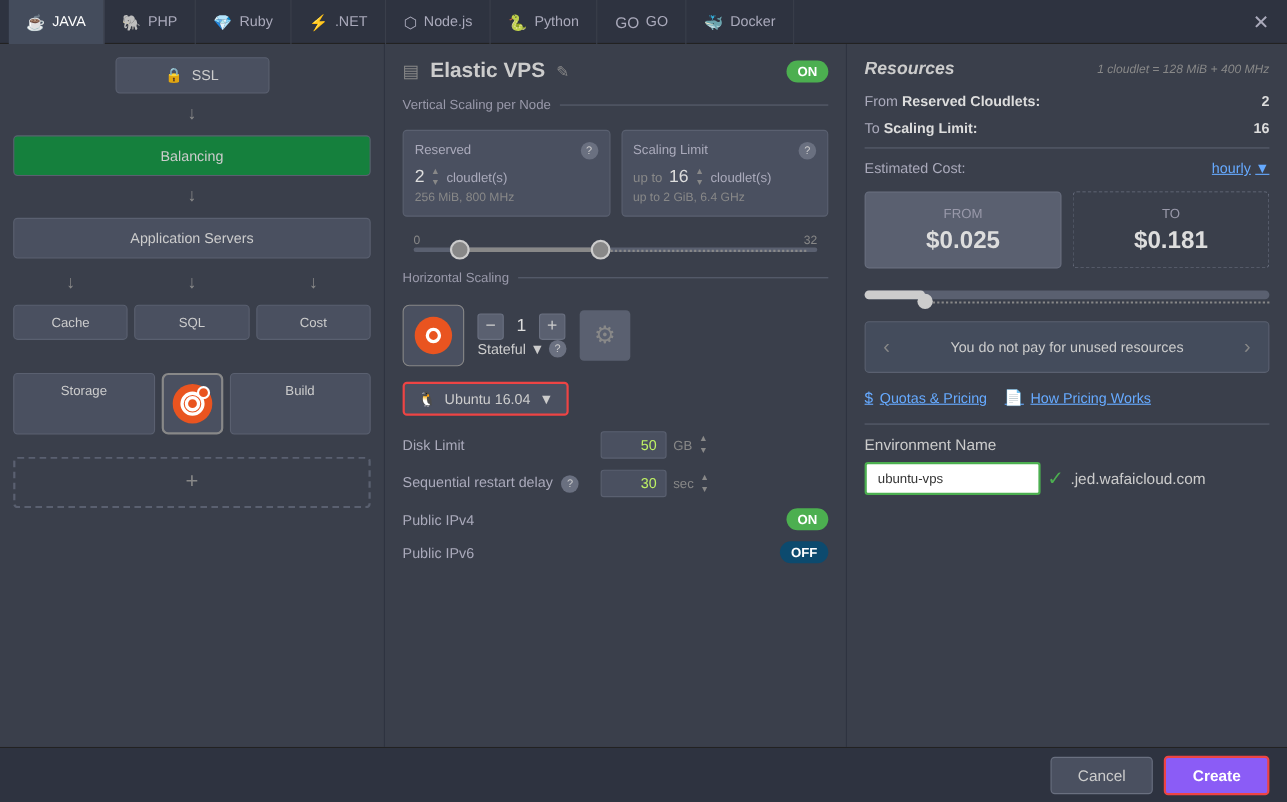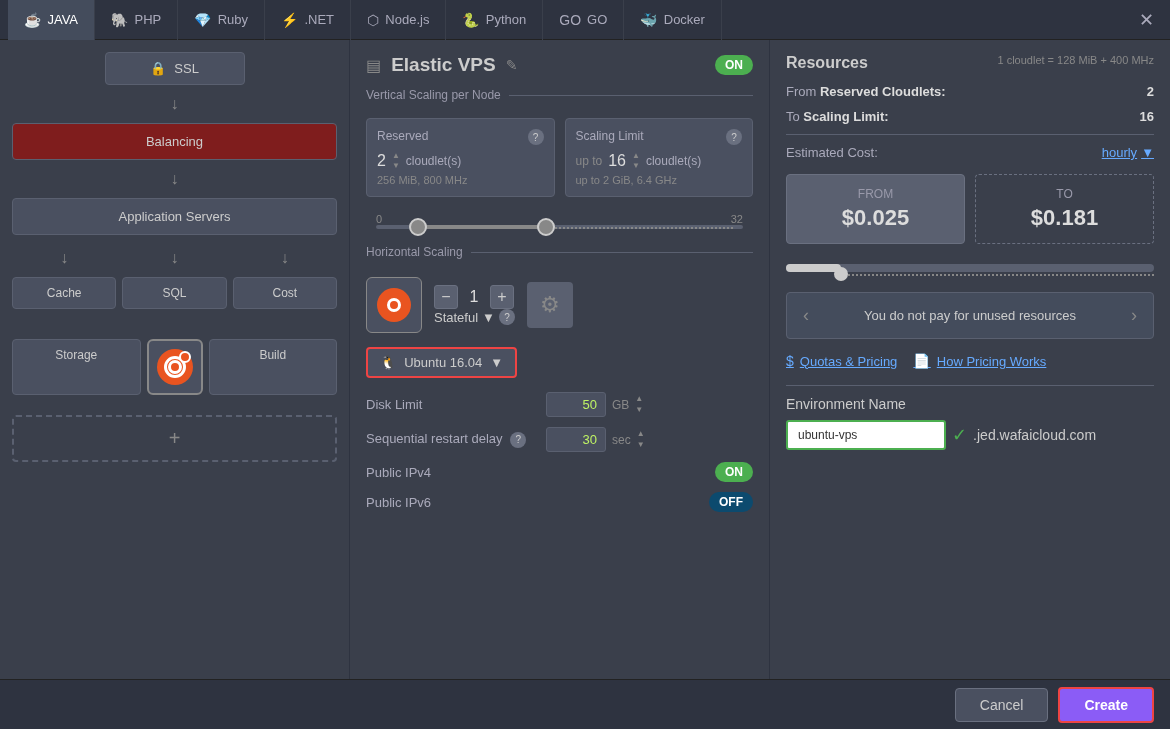--- a/index.html
+++ b/index.html
@@ -78,21 +78,21 @@
       width: 140px;
     }
 
     .arrow-down {
       color: #888;
       text-align: center;
       font-size: 16px;
     }
 
     .balancing-btn {
-      background: #7f1d1d;
+      background: #15803d;
       border: 1px solid #5a6070;
       border-radius: 4px;
       color: #ccc;
       font-size: 13px;
       padding: 10px;
       text-align: center;
       cursor: pointer;
     }
 
     .app-server-btn {
@@ -461,21 +461,23 @@
     
     .right-panel {
       width: 400px;
       background: #3a3f4b;
       padding: 14px 16px;
     }
 
     .resources-header {
       display: flex;
       justify-content: space-between;
+      align-items: center;
       margin-bottom: 12px;
+      font-style: italic;
     }
     .res-title {
       font-size: 16px;
       color: #ccc;
       font-weight: bold;
     }
     .res-info {
       font-size: 11px;
       color: #888;
     }

